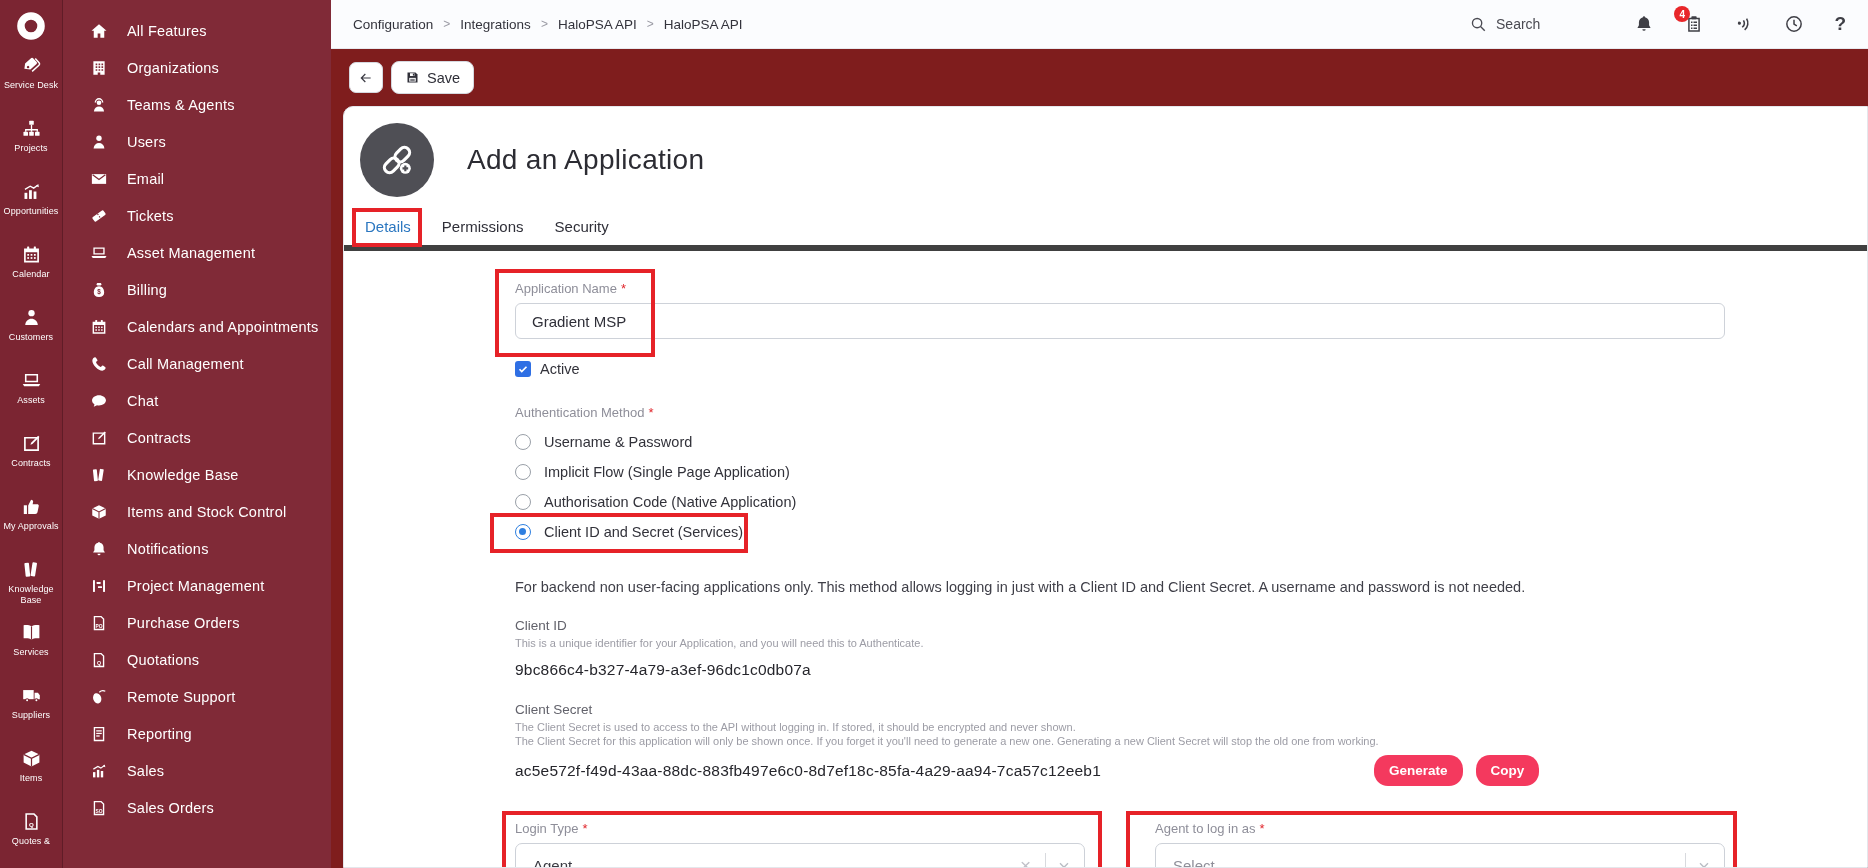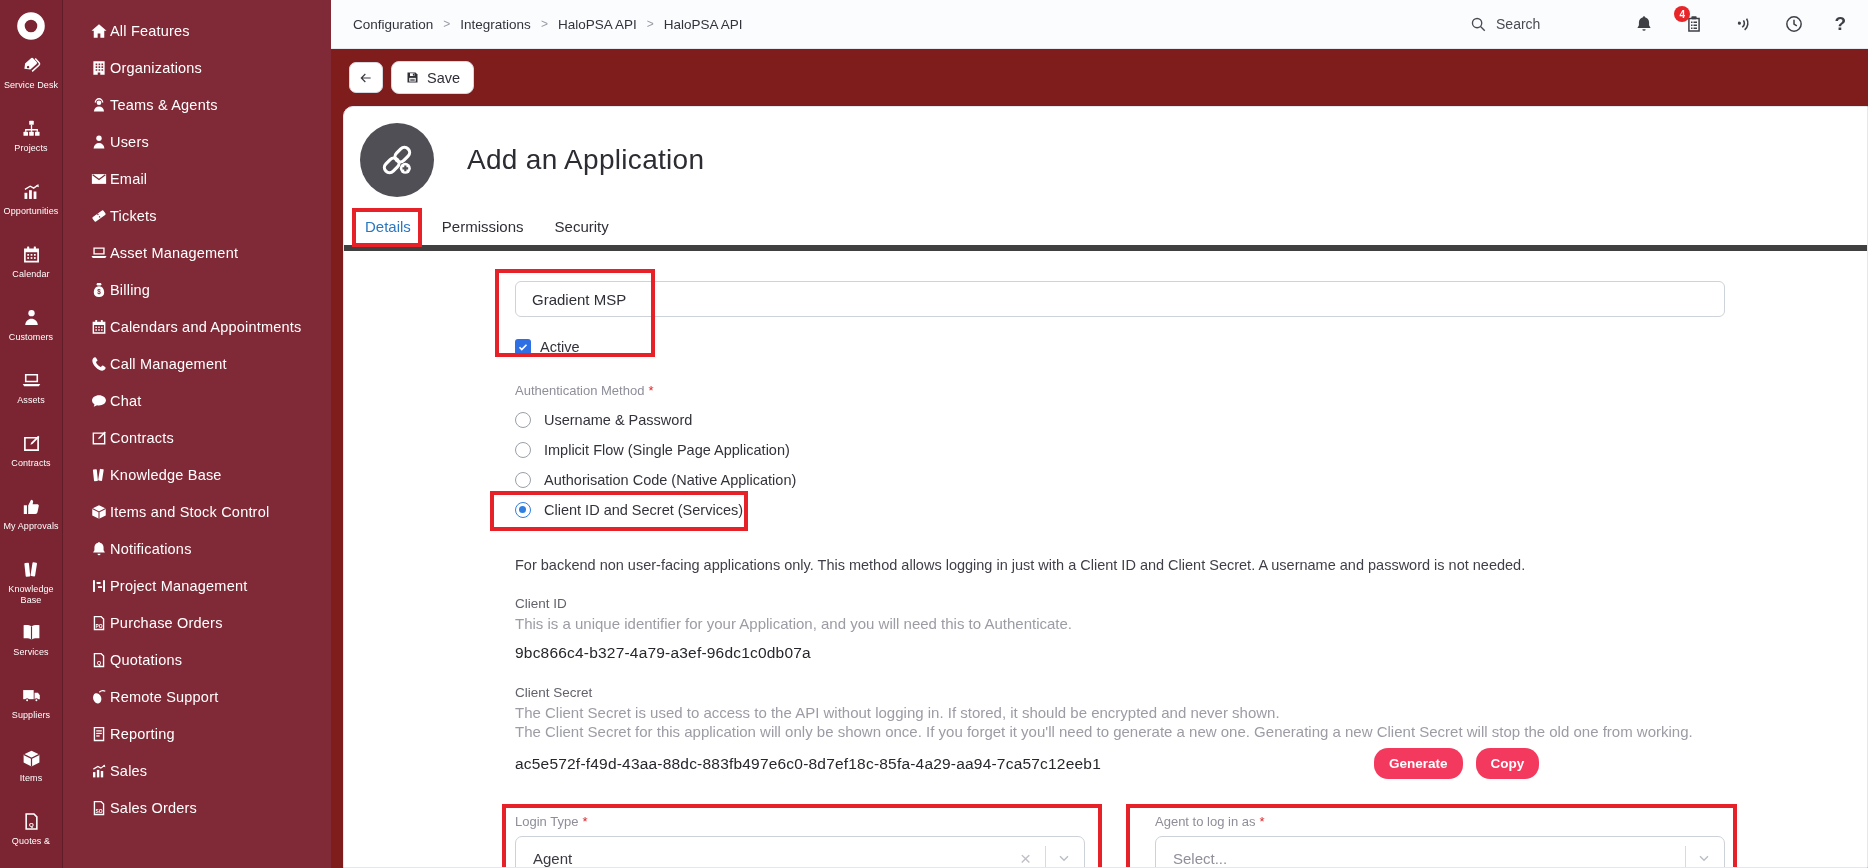--- a/index.html
+++ b/index.html
@@ -12,21 +12,21 @@
         align-items:center;border-right:1px solid rgba(0,0,0,.22);--cut:#7b2532;overflow:hidden;}
   .logo{width:36px;height:36px;margin-top:8px;color:#fff;}
   .rail-item{width:62px;height:62px;margin-top:1px;display:flex;flex-direction:column;align-items:center;
              justify-content:flex-start;padding-top:10px;box-sizing:border-box;cursor:pointer;}
   .rail-item .ic{width:21px;height:21px;}
   .rail-label{font-size:9px;line-height:11px;text-align:center;margin-top:4px;letter-spacing:.1px;}
 
   
   .menu{width:268px;flex:0 0 268px;background:#802a37;color:#fff;padding-top:12px;box-sizing:border-box;
         --cut:#802a37;overflow:hidden;}
-  .menu-item{height:37px;display:flex;align-items:center;padding-left:27px;gap:2px;cursor:pointer;}
+  .menu-item{height:37px;display:flex;align-items:center;padding-left:27px;gap:19px;cursor:pointer;}
   .menu-item .ic{width:18px;height:18px;flex:0 0 18px;}
   .menu-label{font-size:14.5px;letter-spacing:.2px;white-space:nowrap;}
 
   
   .content{flex:1;display:flex;flex-direction:column;background:#7f1d1d;min-width:0;}
   .topbar{height:48px;background:#fbfcfe;border-bottom:1px solid #e7e9ef;display:flex;align-items:center;
           justify-content:space-between;padding:0 22px 0 22px;--cut:#fbfcfe;flex:0 0 48px;}
   .breadcrumb{display:flex;align-items:center;gap:10px;font-size:13.5px;color:#33333c;}
   .breadcrumb .sep{color:#9a9aa4;font-size:12px;}
   .breadcrumb .bc-item{cursor:pointer;}
@@ -85,21 +85,21 @@
   .radio{width:16px;height:16px;border:1.6px solid #9aa0a8;border-radius:50%;box-sizing:border-box;
          position:relative;cursor:pointer;flex:0 0 16px;}
   .radio.checked{border-color:#2e7fe0;}
   .radio.checked::after{content:'';position:absolute;left:2.6px;top:2.6px;width:7.6px;height:7.6px;
          border-radius:50%;background:#2e7fe0;}
   .radio-label{color:#32323a;font-size:14.5px;}
   .hl-radio{left:-25px;top:-4px;width:250px;height:32px;}
   .method-desc{margin:32px 0 0 0;font-size:14.5px;color:#3f3f48;}
   .sect{margin-top:23px;}
   .sect-label{font-size:13.5px;color:#62626b;}
-  .sect-desc{font-size:15px;color:#9c9ca5;margin-top:4px;}
+  .sect-desc{font-size:11px;color:#9c9ca5;margin-top:4px;}
   .sect-value{font-size:15.5px;color:#26262c;font-weight:500;letter-spacing:.2px;}
   .sect .sect-value{margin-top:12px;}
   .secret-row{position:relative;margin-top:10px;height:28px;display:flex;align-items:center;}
   .secret-btns{position:absolute;left:859px;top:-2px;display:flex;gap:13px;}
   .pill{border:none;border-radius:14px;background:#f4395e;color:#fff;font-size:13.5px;height:31px;
         padding:0 15px;cursor:pointer;font-family:inherit;font-weight:bold;}
   .bottom-row{display:flex;gap:70px;margin-top:36px;}
   .fcol{width:572px;position:relative;}
   .hl-login{left:-13px;top:-10px;width:592px;height:90px;}
   .hl-agent{left:-29px;top:-10px;width:603px;height:77px;}
@@ -590,20 +590,21 @@
         <div class="tabs" id="tabs">
             <div class="tab active hl-tab">Details</div>
             <div class="tab">Permissions</div>
             <div class="tab">Security</div>
           </div>
 
         <div class="form">
 
           <div class="frow">
             <div class="hl-box hl-appname"></div>
+            <label class="flabel"><span>Application Name</span><span class="req">*</span></label>
             <input class="text-input" value="Gradient MSP" style="">
           </div>
 
           <div class="fr-active">
             <span class="checkbox">
                 <svg viewBox="0 0 24 24" fill="none" stroke="#fff" stroke-width="3.4">
                   <path d="M5 12.5l4.5 4.5L19 7.5"></path>
                 </svg>
               </span>
             <span class="chk-label">Active</span>

